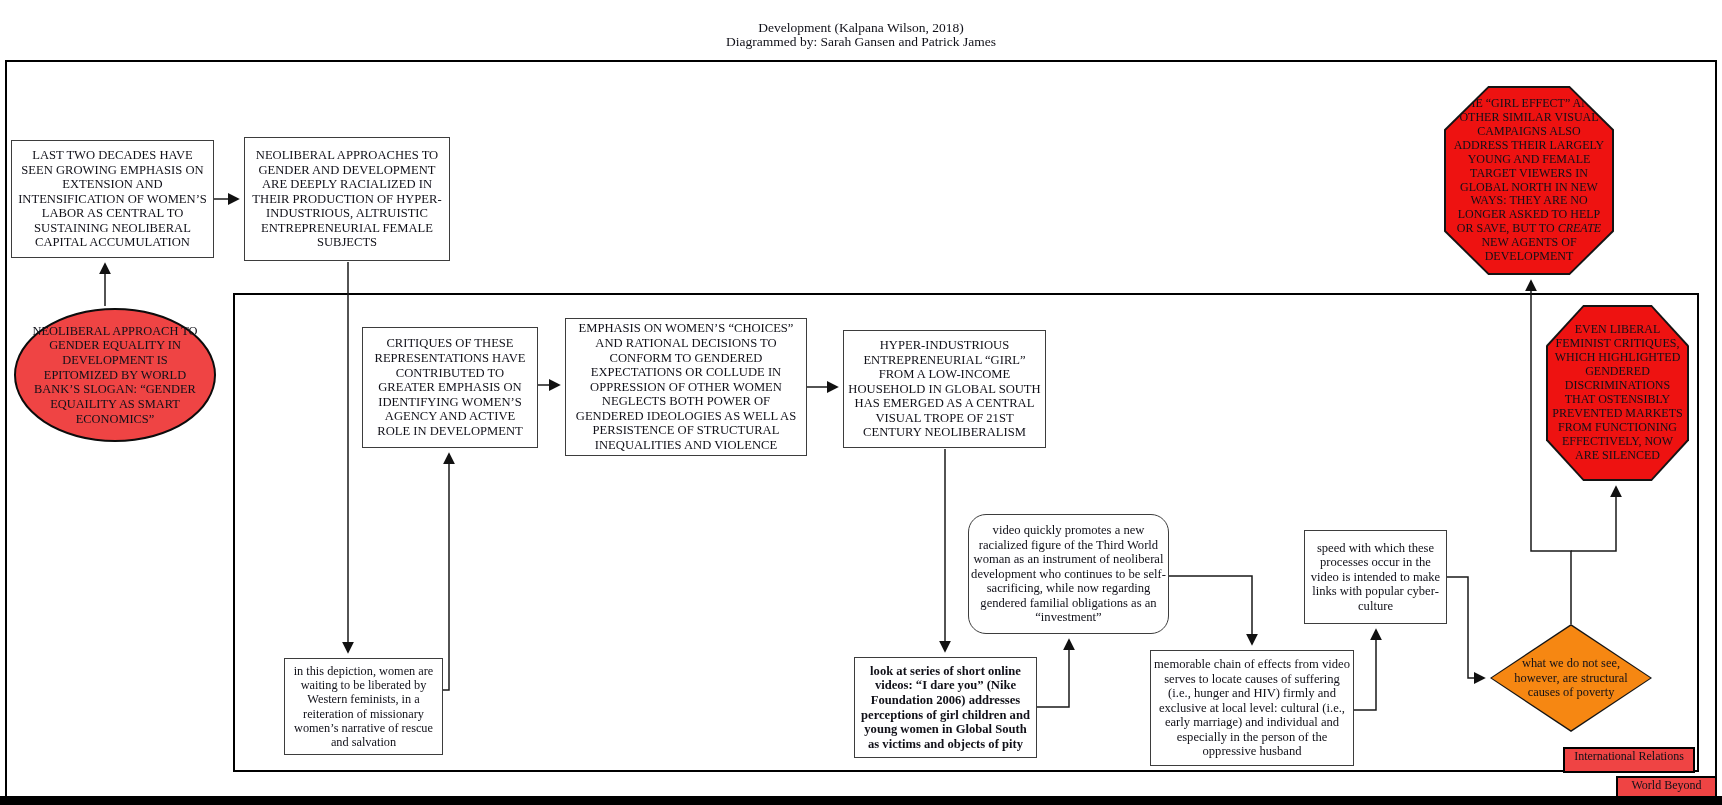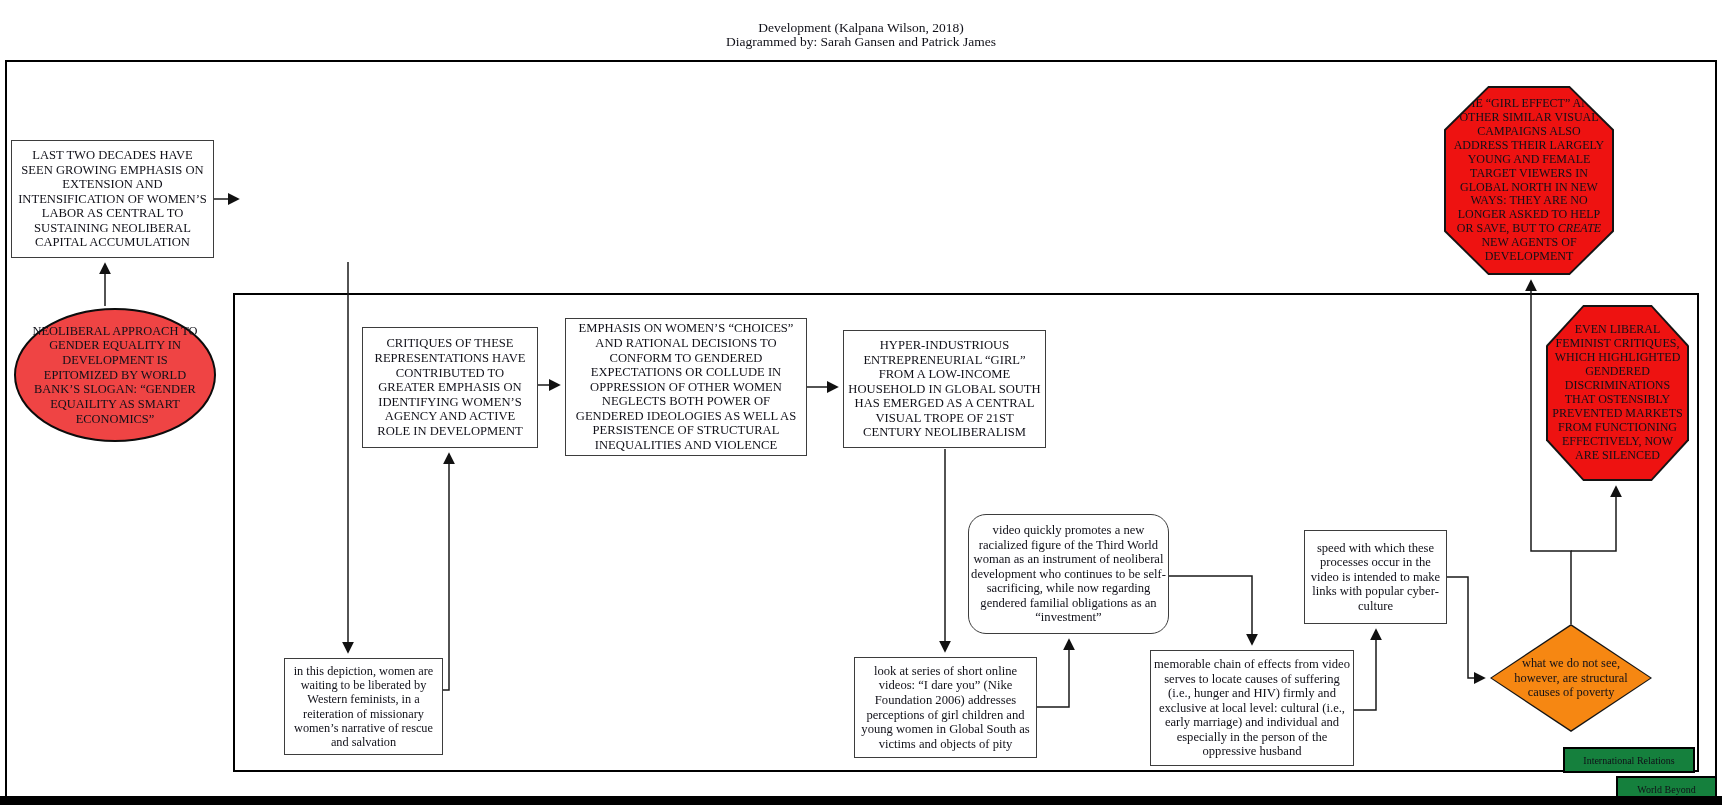--- a/index.html
+++ b/index.html
@@ -25,22 +25,22 @@
   .shape .edge-layer{position:absolute;inset:0;background:#141414;}
   .shape .fill-layer{
     position:absolute;inset:1.8px;display:flex;align-items:center;justify-content:center;
     text-align:center;line-height:1.16;
   }
   .octagon{clip-path:polygon(26% 0,74% 0,100% 23%,100% 77%,74% 100%,26% 100%,0 77%,0 23%);}
   .diamond{clip-path:polygon(50% 0,100% 50%,50% 100%,0 50%);}
   .red-fill{background:#ee1211;}
   .orange-fill{background:#f68712;}
   .corner-label{
-    position:absolute;box-sizing:border-box;background:#15803d;border:2px solid #000;
-    display:flex;align-items:center;justify-content:center;text-align:center;font-size:10px;
+    position:absolute;box-sizing:border-box;background:#ef4444;border:2px solid #000;
+    display:flex;justify-content:center;text-align:center;font-size:12px;
   }
   .it{font-style:italic;}
 </style>
 </head>
 <body>
 
 <div id="stage">
 
   <div class="title">
     <div>Development (Kalpana Wilson, 2018)</div>
@@ -71,20 +71,23 @@
       <polyline points="1447,577 1468,577 1468,678 1484,678" marker-end="url(#arr)"></polyline>
       <polyline points="1571,624 1571,551 1531,551 1531,281" marker-end="url(#arr)"></polyline>
       <polyline points="1571,551 1616,551 1616,487" marker-end="url(#arr)"></polyline>
     </g>
   </svg>
 
   <div class="node" style="left:11px;top:140px;width:203px;height:118px;justify-content:center;">
     <span>LAST TWO DECADES HAVE SEEN GROWING EMPHASIS ON EXTENSION AND INTENSIFICATION OF WOMEN’S LABOR AS CENTRAL TO SUSTAINING NEOLIBERAL CAPITAL ACCUMULATION</span>
   </div>
 
+  <div class="node" style="left:244px;top:137px;width:206px;height:124px;">
+    <span>NEOLIBERAL APPROACHES TO GENDER AND DEVELOPMENT ARE DEEPLY RACIALIZED IN THEIR PRODUCTION OF HYPER-INDUSTRIOUS, ALTRUISTIC ENTREPRENEURIAL FEMALE SUBJECTS</span>
+  </div>
 
   <div class="node" style="left:362px;top:327px;width:176px;height:121px;">
     <span>CRITIQUES OF THESE REPRESENTATIONS HAVE CONTRIBUTED TO GREATER EMPHASIS ON IDENTIFYING WOMEN’S AGENCY AND ACTIVE ROLE IN DEVELOPMENT</span>
   </div>
 
   <div class="node" style="left:565px;top:318px;width:242px;height:138px;padding:2px 2px;">
     <span>EMPHASIS ON WOMEN’S “CHOICES” AND RATIONAL DECISIONS TO CONFORM TO GENDERED EXPECTATIONS OR COLLUDE IN OPPRESSION OF OTHER WOMEN NEGLECTS BOTH POWER OF GENDERED IDEOLOGIES AS WELL AS PERSISTENCE OF STRUCTURAL INEQUALITIES AND VIOLENCE</span>
   </div>
 
   <div class="node" style="left:843px;top:330px;width:203px;height:118px;">
@@ -96,21 +99,21 @@
   </div>
 
   <div class="node" style="left:1304px;top:530px;width:143px;height:94px;">
     <span>speed with which these processes occur in the video is intended to make links with popular cyber-culture</span>
   </div>
 
   <div class="node" style="left:284px;top:658px;width:159px;height:97px;font-size:12.3px;">
     <span>in this depiction, women are waiting to be liberated by Western feminists, in a reiteration of missionary women’s narrative of rescue and salvation</span>
   </div>
 
-  <div class="node" style="left:854px;top:657px;width:183px;height:101px;">
+  <div class="node" style="left:854px;top:657px;width:183px;height:101px;font-weight:bold;">
     <span>look at series of short online videos: “I dare you” (Nike Foundation 2006) addresses perceptions of girl children and young women in Global South as victims and objects of pity</span>
   </div>
 
   <div class="node" style="left:1150px;top:650px;width:204px;height:116px;padding:2px 2px;">
     <span>memorable chain of effects from video serves to locate causes of suffering (i.e., hunger and HIV) firmly and exclusive at local level: cultural (i.e., early marriage) and individual and especially in the person of the oppressive husband</span>
   </div>
 
   <div class="ellipse" style="left:14px;top:308px;width:202px;height:134px;">
     <span>NEOLIBERAL APPROACH TO GENDER EQUALITY IN DEVELOPMENT IS EPITOMIZED BY WORLD BANK’S SLOGAN: “GENDER EQUAILITY AS SMART ECONOMICS”</span>
   </div>

